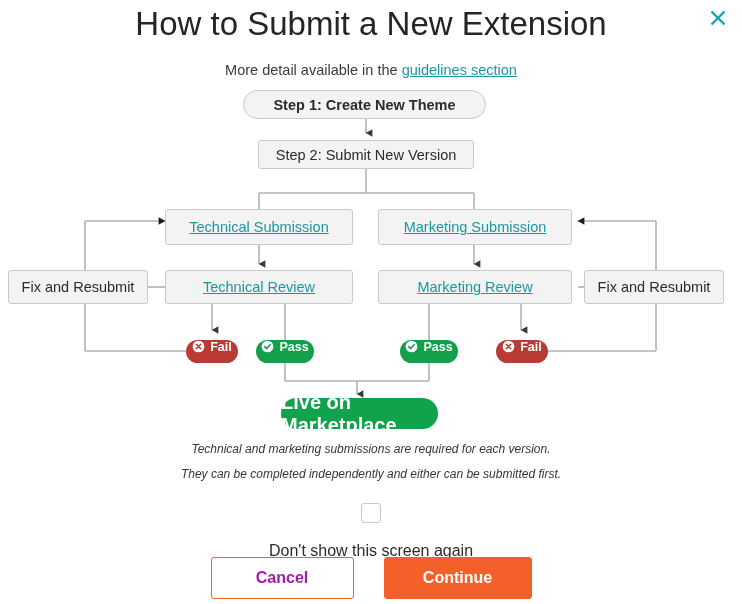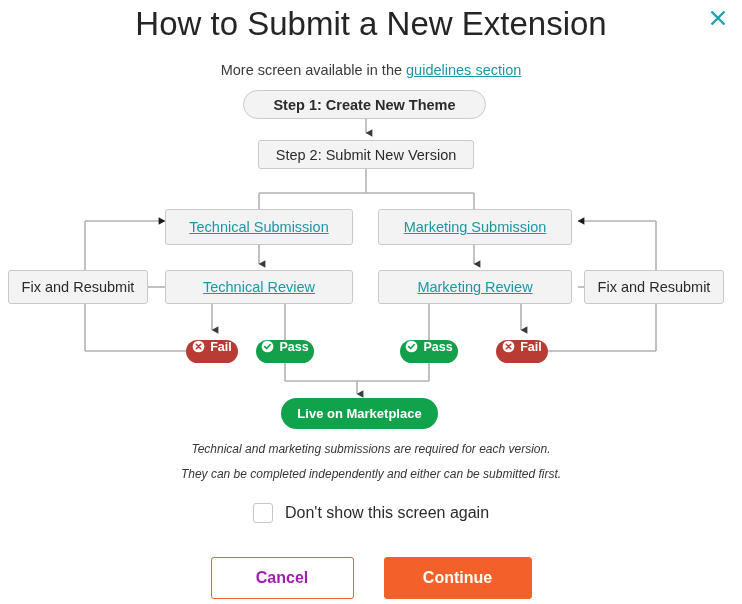--- a/index.html
+++ b/index.html
@@ -127,21 +127,21 @@
 
   .livebox {
     position: absolute;
     box-sizing: border-box;
     display: flex;
     align-items: center;
     justify-content: center;
     background: #11a24c;
     border-radius: 16px;
     color: #ffffff;
-    font-size: 13px;
+    font-size: 20px;
     font-weight: bold;
     pointer-events: auto;
   }
 
   
   .note {
     position: absolute;
     left: 0;
     width: 742px;
     text-align: center;
@@ -154,21 +154,22 @@
 
   
   .checkrow {
     position: absolute;
     top: 503px;
     left: 0;
     width: 742px;
     display: flex;
     align-items: center;
     justify-content: center;
-    gap: 12px;
+    gap: 19px;
+    flex-direction: column;
   }
   .cbox {
     width: 20px;
     height: 20px;
     box-sizing: border-box;
     border: 1px solid #c6c6c6;
     border-radius: 3px;
     background: #fff;
     cursor: pointer;
   }
@@ -220,21 +221,21 @@
 
   <button class="close-btn" aria-label="Close">
     <svg width="20" height="20" viewBox="0 0 20 20">
       <path d="M3.5 3.5 L16.5 16.5 M16.5 3.5 L3.5 16.5" stroke="#17a2ad" stroke-width="2.4" stroke-linecap="butt"></path>
     </svg>
   </button>
 
   <div class="title">How to Submit a New Extension</div>
 
   <div class="subtitle">
-    <span>More screen available in the </span><a>guidelines section</a>
+    <span>More detail available in the </span><a>guidelines section</a>
   </div>
 
   <div id="flow">
     <svg id="flow-lines" width="742" height="604">
       <defs>
         <marker id="arr-down" markerWidth="9" markerHeight="9" refX="4.5" refY="7.2" orient="auto" markerUnits="userSpaceOnUse">
           <path d="M0.8,0.8 L8.2,0.8 L4.5,7.6 Z" fill="#3a3a3a"></path>
         </marker>
         <marker id="arr-right" markerWidth="9" markerHeight="9" refX="7.2" refY="4.5" orient="auto" markerUnits="userSpaceOnUse">
           <path d="M0.8,0.8 L7.6,4.5 L0.8,8.2 Z" fill="#1c1c1c"></path>

